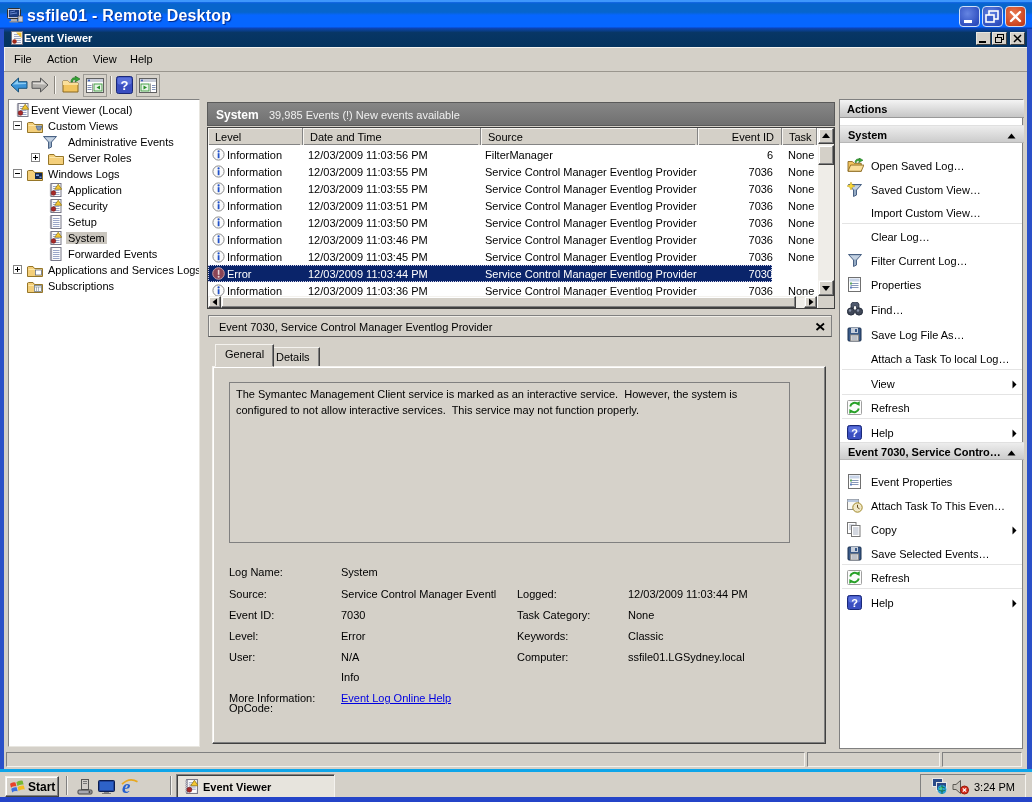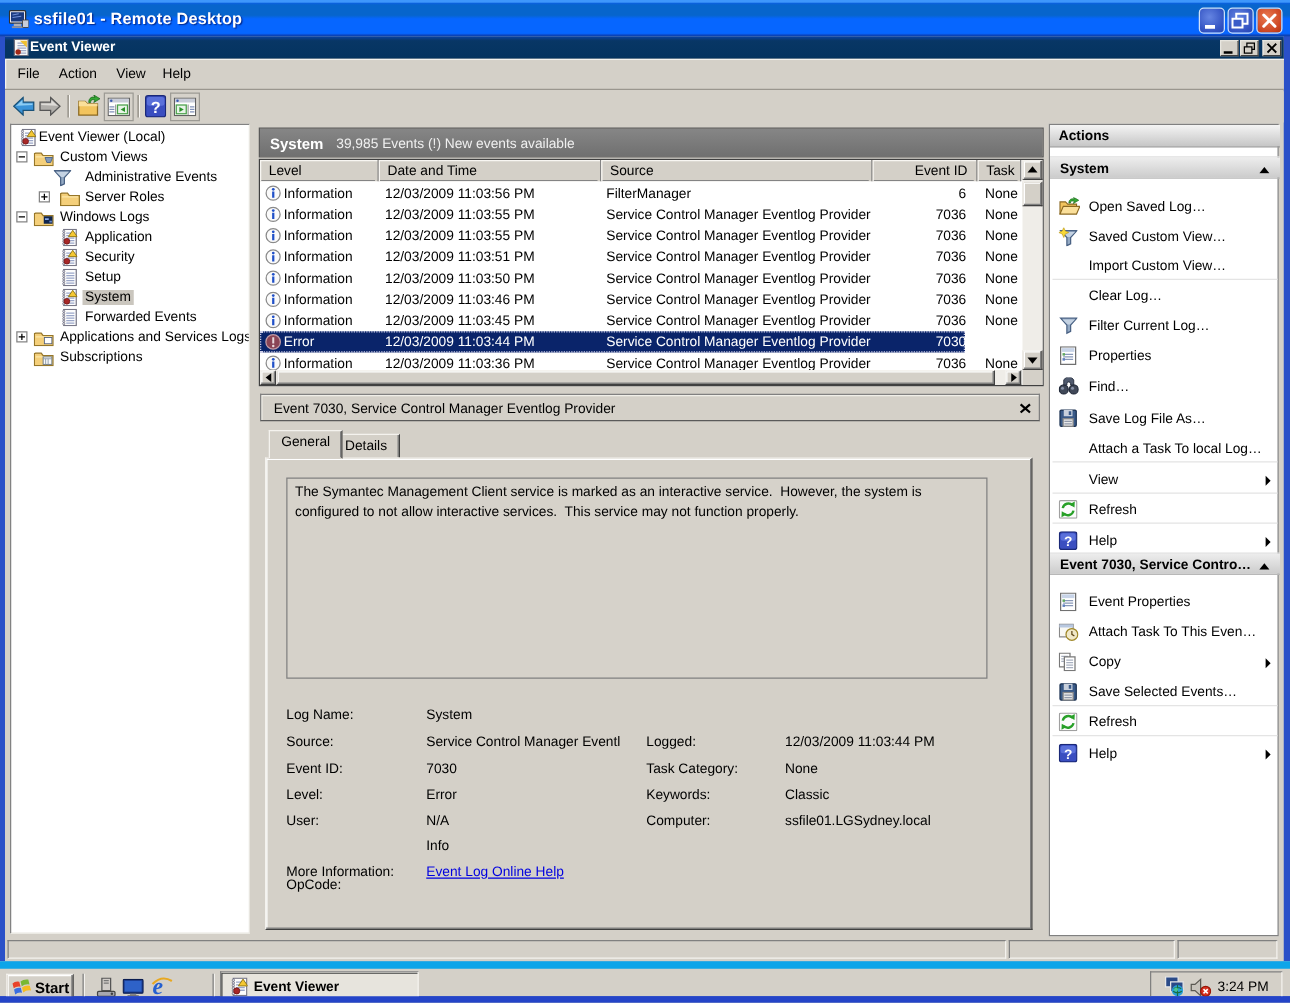--- a/index.html
+++ b/index.html
@@ -2,21 +2,21 @@
 <html><head>
 <meta charset="utf-8">
 <style>
 * { margin:0; padding:0; box-sizing:border-box; }
 html,body { width:1032px; height:802px; overflow:hidden; }
 body { font-family:"Liberation Sans", sans-serif; font-size:11px; color:#000; background:#2a50c8; }
 .abs { position:absolute; }
 #root { position:absolute; left:0; top:0; width:1032px; height:802px; }
 #rdpbar { left:0; top:0; width:1032px; height:29px;
   background:linear-gradient(to bottom,#3e97fc 0%,#3e97fc 6%,#0b61de 9%,#0765cc 14%,#0765cc 42%,#0666ff 52%,#0666ff 92%,#0c45c0 97%,#0a3f9e 100%); }
-#rdpbar .title { position:absolute; left:27px; top:7px; color:#fff; font-size:13px; font-weight:bold; letter-spacing:0.2px; text-shadow:1px 1px 1px #00268a; }
+#rdpbar .title { position:absolute; left:27px; top:7px; color:#fff; font-size:16px; font-weight:bold; letter-spacing:0.2px; text-shadow:1px 1px 1px #00268a; }
 .xpbtn { position:absolute; top:6px; width:21px; height:21px; border-radius:4px; border:1px solid #cfe0f8; color:#fff; }
 .xpbtn.mn { left:959px; background:radial-gradient(circle at 40% 35%,#6585e2,#3252c2 70%,#2646b2 100%); }
 .xpbtn.rs { left:982px; background:radial-gradient(circle at 40% 35%,#6585e2,#3252c2 70%,#2646b2 100%); }
 .xpbtn.cl { left:1005px; background:radial-gradient(circle at 40% 35%,#ea7a50,#cc4522 70%,#b23510 100%); }
 #evwin { left:4px; top:29px; width:1023px; height:740px; background:#d4d0c8; }
 #evtitle { position:absolute; left:0; top:0; width:1023px; height:18px; background:linear-gradient(to bottom,#0a44a8 0%,#083665 20%,#04335f 100%); }
 #evtitle .t { position:absolute; left:20px; top:3px; color:#fff; font-weight:bold; font-size:11px; }
 .clsbtn { position:absolute; top:3px; width:15px; height:13px; background:#d4d0c8; border:1px solid; border-color:#e8e6e0 #404040 #404040 #e8e6e0; font-size:9px; font-weight:bold; text-align:center; line-height:11px; }
 #menubar { position:absolute; left:0; top:18px; width:1023px; height:25px; background:#d4d0c8; border-bottom:1px solid #9a968e; box-shadow:inset 1px 1px 0 #f4f2ee; }
 #menubar span { position:absolute; top:6px; }
@@ -813,21 +813,21 @@
 .carat { position:absolute; right:8px; top:7px; }
 .arow { position:absolute; left:0; width:184px; height:24px; }
 .arow span { position:absolute; left:31px; top:6px; white-space:nowrap; }
 .aicon { position:absolute; left:7px; top:4px; }
 .rarr { position:absolute; right:7px; top:8px; }
 .asep { position:absolute; left:2px; width:180px; height:1px; background:#e4e4e4; }
 
 #statusbar { position:absolute; left:2px; top:723px; width:1020px; height:16px; }
 .sseg { position:absolute; top:0; height:15px; border:1px solid; border-color:#808080 #f4f2ee #f4f2ee #808080; background:#d4d0c8; }
 
-#taskbar { left:0; top:769px; width:1032px; height:28px; background:#d4d0c8; border-top:6px solid #0ea5e9; }
+#taskbar { left:0; top:769px; width:1032px; height:28px; background:#d4d0c8; border-top:3px solid #0ea5e9; }
 #startbtn { position:absolute; left:5px; top:4px; width:54px; height:21px; background:#d4d0c8; border:1px solid; border-color:#f4f2ee #404040 #404040 #f4f2ee; box-shadow:inset -1px -1px 0 #808080, inset 1px 1px 0 #fff; }
 #startbtn svg { position:absolute; left:3px; top:2px; }
 #startbtn b { position:absolute; left:22px; top:3px; font-size:12px; }
 .qsep { position:absolute; top:4px; width:2px; height:19px; border-left:1px solid #808080; border-right:1px solid #f4f2ee; }
 #taskbtn { position:absolute; left:176px; top:2px; width:159px; height:24px; background:#e7e4dd; border:1px solid; border-color:#808080 #f4f2ee #f4f2ee #808080; box-shadow:inset 1px 1px 0 #404040; }
 #taskbtn b { position:absolute; left:26px; top:6px; font-size:11px; }
 #tray { position:absolute; left:920px; top:2px; width:106px; height:24px; border:1px solid; border-color:#808080 #f4f2ee #f4f2ee #808080; }
 #clock { position:absolute; left:53px; top:6px; }
 #bottomedge { left:0; top:797px; width:1032px; height:5px; background:#2444c8; }
 </style>

